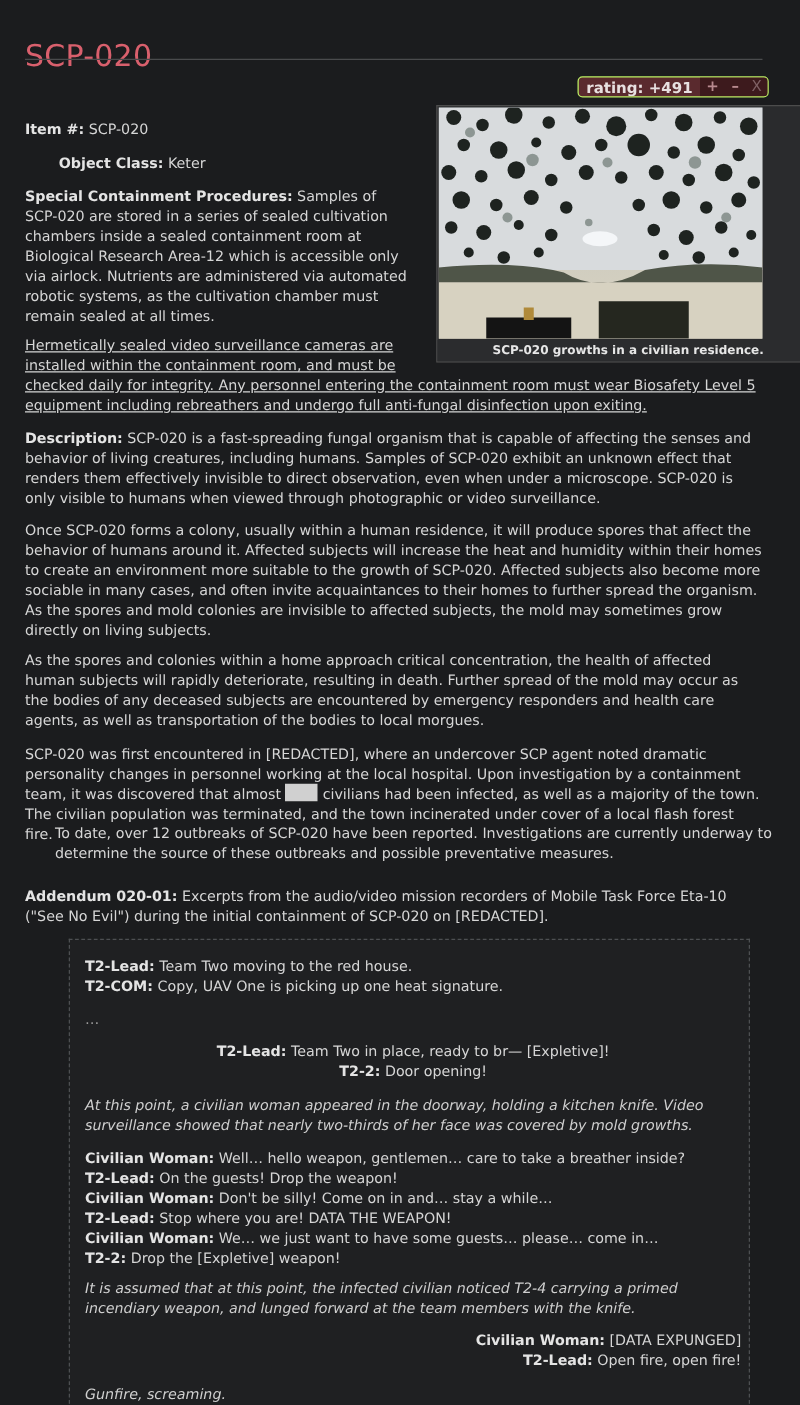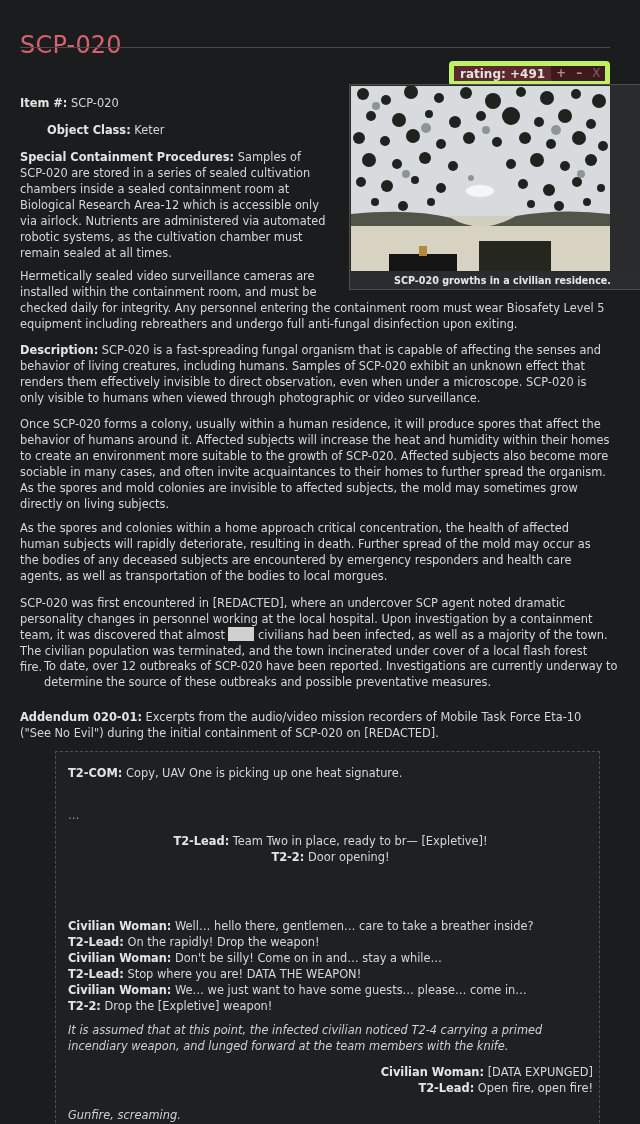--- a/index.html
+++ b/index.html
@@ -1,21 +1,21 @@
 <!DOCTYPE html>
 <html><head>
 <meta charset="utf-8">
 <style>
   html, body { margin:0; padding:0; background:#1b1c1e; }
   body { width:640px; height:1124px; overflow:hidden; position:relative;
          font-family:"DejaVu Sans", sans-serif; color:#d6d6d6; font-size:11.4px; line-height:16px; }
   .page { position:absolute; left:20px; top:0; width:610px; }
   .title { position:absolute; left:0; top:14px; font-size:24px; line-height:30px; color:#d9606d; font-weight:normal; letter-spacing:0.2px; }
   .title-rule { position:absolute; left:0; top:47px; width:590px; height:1px; background:#4a4b4d; }
-  .rating { position:absolute; left:429px; top:61px; height:15px; border:5px solid #bef264; border-radius:4px;
+  .rating { position:absolute; left:442px; top:61px; height:15px; border:1px solid #bef264; border-radius:4px;
             background:#5a2a2e; display:flex; align-items:center; font-size:12px; font-weight:bold; color:#e8e0e0; overflow:hidden; }
   .rating .num { padding:0 6px 0 6px; }
   .rating .btn { background:#3d1a1d; color:#b88a8f; padding:0 5px; height:15px; line-height:15px; }
   .rating .x { color:#7f6165; font-weight:normal; }
   .figure { position:absolute; left:329px; top:84px; width:261px; height:204px; border:1px solid #4c4c4c; background:#2a2b2d;padding-left:44px; }
   .photo { position:absolute; left:1px; top:1px; width:259px; height:185px; overflow:hidden;
            background: linear-gradient(#c9ccd0 0%, #d5d8da 60%, #cfccbf 62%, #d8d3c2 100%); }
   .caption { position:absolute; left:0; bottom:0; width:100%; height:17px; line-height:17px; text-align:center;
              font-size:9.6px; font-weight:bold; color:#e6e6e6; background:#2b2c2e; }
   p { margin:0; }
@@ -119,51 +119,53 @@
 
   <p class="blk" style="top:95px;width:300px;">
     <b>Item #:</b> <span>SCP-020</span>
   </p>
   <p class="blk" style="top:122px;width:300px;margin-left:27px;">
     <b>Object Class:</b> <span>Keter</span>
   </p>
   <p class="blk" style="top:149px;width:306px;">
     <b>Special Containment Procedures:</b> <span>Samples of SCP-020 are stored in a series of sealed cultivation chambers inside a sealed containment room at Biological Research Area-12 which is accessible only via airlock. Nutrients are administered via automated robotic systems, as the cultivation chamber must remain sealed at all times.</span>
   </p>
-  <p class="blk" style="top:268px;width:590px;">
+  <p class="blk" style="top:268px;width:590px;text-decoration:underline;">
     <span style="float:right;width:286px;height:32px;"></span>
     <span>Hermetically sealed video surveillance cameras are installed within the containment room, and must be checked daily for integrity. Any personnel entering the containment room must wear Biosafety Level 5 equipment including rebreathers and undergo full anti-fungal disinfection upon exiting.</span>
   </p>
   <p class="blk" style="top:342px;width:590px;">
     <b>Description:</b> <span>SCP-020 is a fast-spreading fungal organism that is capable of affecting the senses and behavior of living creatures, including humans. Samples of SCP-020 exhibit an unknown effect that renders them effectively invisible to direct observation, even when under a microscope. SCP-020 is only visible to humans when viewed through photographic or video surveillance.</span>
   </p>
   <p class="blk" style="top:416px;width:590px;">Once SCP-020 forms a colony, usually within a human residence, it will produce spores that affect the behavior of humans around it. Affected subjects will increase the heat and humidity within their homes to create an environment more suitable to the growth of SCP-020. Affected subjects also become more sociable in many cases, and often invite acquaintances to their homes to further spread the organism. As the spores and mold colonies are invisible to affected subjects, the mold may sometimes grow directly on living subjects.</p>
   <p class="blk" style="top:520px;width:590px;">As the spores and colonies within a home approach critical concentration, the health of affected human subjects will rapidly deteriorate, resulting in death. Further spread of the mold may occur as the bodies of any deceased subjects are encountered by emergency responders and health care agents, as well as transportation of the bodies to local morgues.</p>
   <p class="blk" style="top:595px;width:590px;">
     <span>SCP-020 was first encountered in [REDACTED], where an undercover SCP agent noted dramatic personality changes in personnel working at the local hospital. Upon investigation by a containment team, it was discovered that almost</span>
     <span class="redact"></span>
     <span>civilians had been infected, as well as a majority of the town. The civilian population was terminated, and the town incinerated under cover of a local flash forest fire.</span>
   </p>
   <p class="blk" style="top:658px;width:590px;margin-left:24px;">To date, over 12 outbreaks of SCP-020 have been reported. Investigations are currently underway to determine the source of these outbreaks and possible preventative measures.</p>
   <p class="blk" style="top:709px;width:590px;">
     <b>Addendum 020-01:</b> <span>Excerpts from the audio/video mission recorders of Mobile Task Force Eta-10 ("See No Evil") during the initial containment of SCP-020 on [REDACTED].</span>
   </p>
 
   <div class="log">
     <div class="in" style="top:13px;">
+      <div><b>T2-Lead:</b> <span>Team Two moving to the red house.</span></div>
       <div><b>T2-COM:</b> <span>Copy, UAV One is picking up one heat signature.</span></div>
     </div>
     <div class="in" style="top:55px;color:#9a9a9a;">…</div>
     <div class="in" style="top:81px;text-align:center;">
       <div><b>T2-Lead:</b> <span>Team Two in place, ready to br— [Expletive]!</span></div>
       <div><b>T2-2:</b> <span>Door opening!</span></div>
     </div>
+    <div class="in" style="top:124px;"><i>At this point, a civilian woman appeared in the doorway, holding a kitchen knife. Video surveillance showed that nearly two-thirds of her face was covered by mold growths.</i></div>
     <div class="in" style="top:166px;">
-      <div><b>Civilian Woman:</b> <span>Well… hello there, gentlemen… care to take a breather inside?</span></div>
-      <div><b>T2-Lead:</b> <span>On the rapidly! Drop the weapon!</span></div>
+      <div><b>Civilian Woman:</b> <span>Well… hello weapon, gentlemen… care to take a breather inside?</span></div>
+      <div><b>T2-Lead:</b> <span>On the guests! Drop the weapon!</span></div>
       <div><b>Civilian Woman:</b> <span>Don't be silly! Come on in and… stay a while…</span></div>
       <div><b>T2-Lead:</b> <span>Stop where you are! DATA THE WEAPON!</span></div>
       <div><b>Civilian Woman:</b> <span>We… we just want to have some guests… please… come in…</span></div>
       <div><b>T2-2:</b> <span>Drop the [Expletive] weapon!</span></div>
     </div>
     <div class="in" style="top:270px;"><i>It is assumed that at this point, the infected civilian noticed T2-4 carrying a primed incendiary weapon, and lunged forward at the team members with the knife.</i></div>
     <div class="in" style="top:312px;text-align:right;">
       <div><b>Civilian Woman:</b> <span>[DATA EXPUNGED]</span></div>
       <div><b>T2-Lead:</b> <span>Open fire, open fire!</span></div>
     </div>

